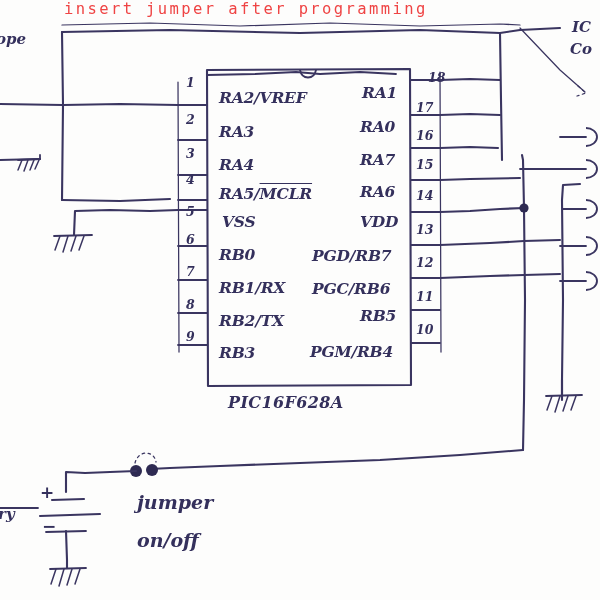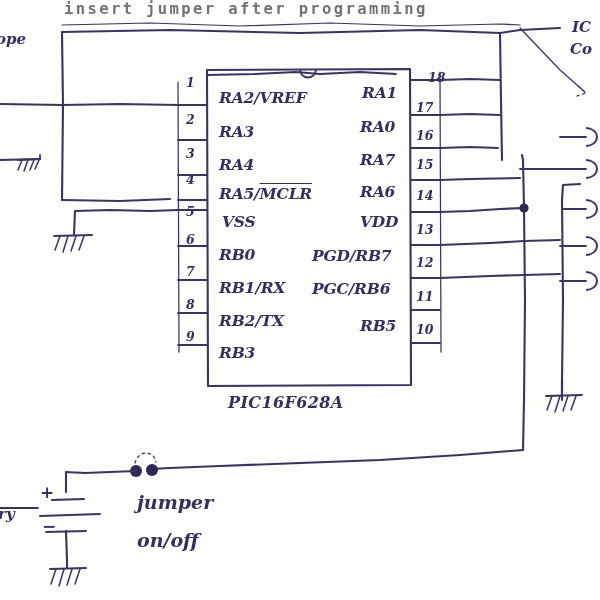--- a/index.html
+++ b/index.html
@@ -30,22 +30,21 @@
     position:absolute;
     color:#3a3560;
     white-space:nowrap;
     user-select:none;
   }
   
   .caption{
     font-family:"DejaVu Sans Mono", monospace;
     font-size:15.5px;
     letter-spacing:2.4px;
-    color:#737373;
-    font-weight:bold;
+    color:#ef4444;
   }
   
   .hand{
     font-family:"DejaVu Serif", serif;
     font-style:italic;
     font-weight:bold;
     color:#34305c;
   }
   .pinlbl{font-size:15.5px;letter-spacing:-0.2px;}
   .pinnum{font-size:12.5px;}
@@ -228,21 +227,22 @@
   <div class="txt hand pinnum" style="left:416px;top:289px;">11</div>
   <div class="txt hand pinnum" style="left:416px;top:322px;">10</div>
 
   <div class="txt hand pinlbl" style="left:362px;top:83px;">RA1</div>
   <div class="txt hand pinlbl" style="left:360px;top:117px;">RA0</div>
   <div class="txt hand pinlbl" style="left:360px;top:150px;">RA7</div>
   <div class="txt hand pinlbl" style="left:360px;top:182px;">RA6</div>
   <div class="txt hand pinlbl" style="left:360px;top:212px;">VDD</div>
   <div class="txt hand pinlbl" style="left:312px;top:246px;">PGD/RB7</div>
   <div class="txt hand pinlbl" style="left:312px;top:279px;">PGC/RB6</div>
-  <div class="txt hand pinlbl" style="left:360px;top:316px;text-align:center;">RB5</div>
+  <div class="txt hand pinlbl" style="left:360px;top:306px;text-align:center;">RB5</div>
+  <div class="txt hand pinlbl" style="left:310px;top:342px;">PGM/RB4</div>
 
   <div class="txt hand chipname" style="left:228px;top:393px;">PIC16F628A</div>
 
   <div class="txt hand note" style="left:137px;top:492px;">jumper</div>
   <div class="txt hand note" style="left:137px;top:530px;">on/off</div>
 
   <div class="txt hand edge" style="left:-2px;top:505px;">ry</div>
   <div class="txt hand sign" style="left:40px;top:482px;">+</div>
   <div class="txt hand sign" style="left:42px;top:516px;">−</div>
 

